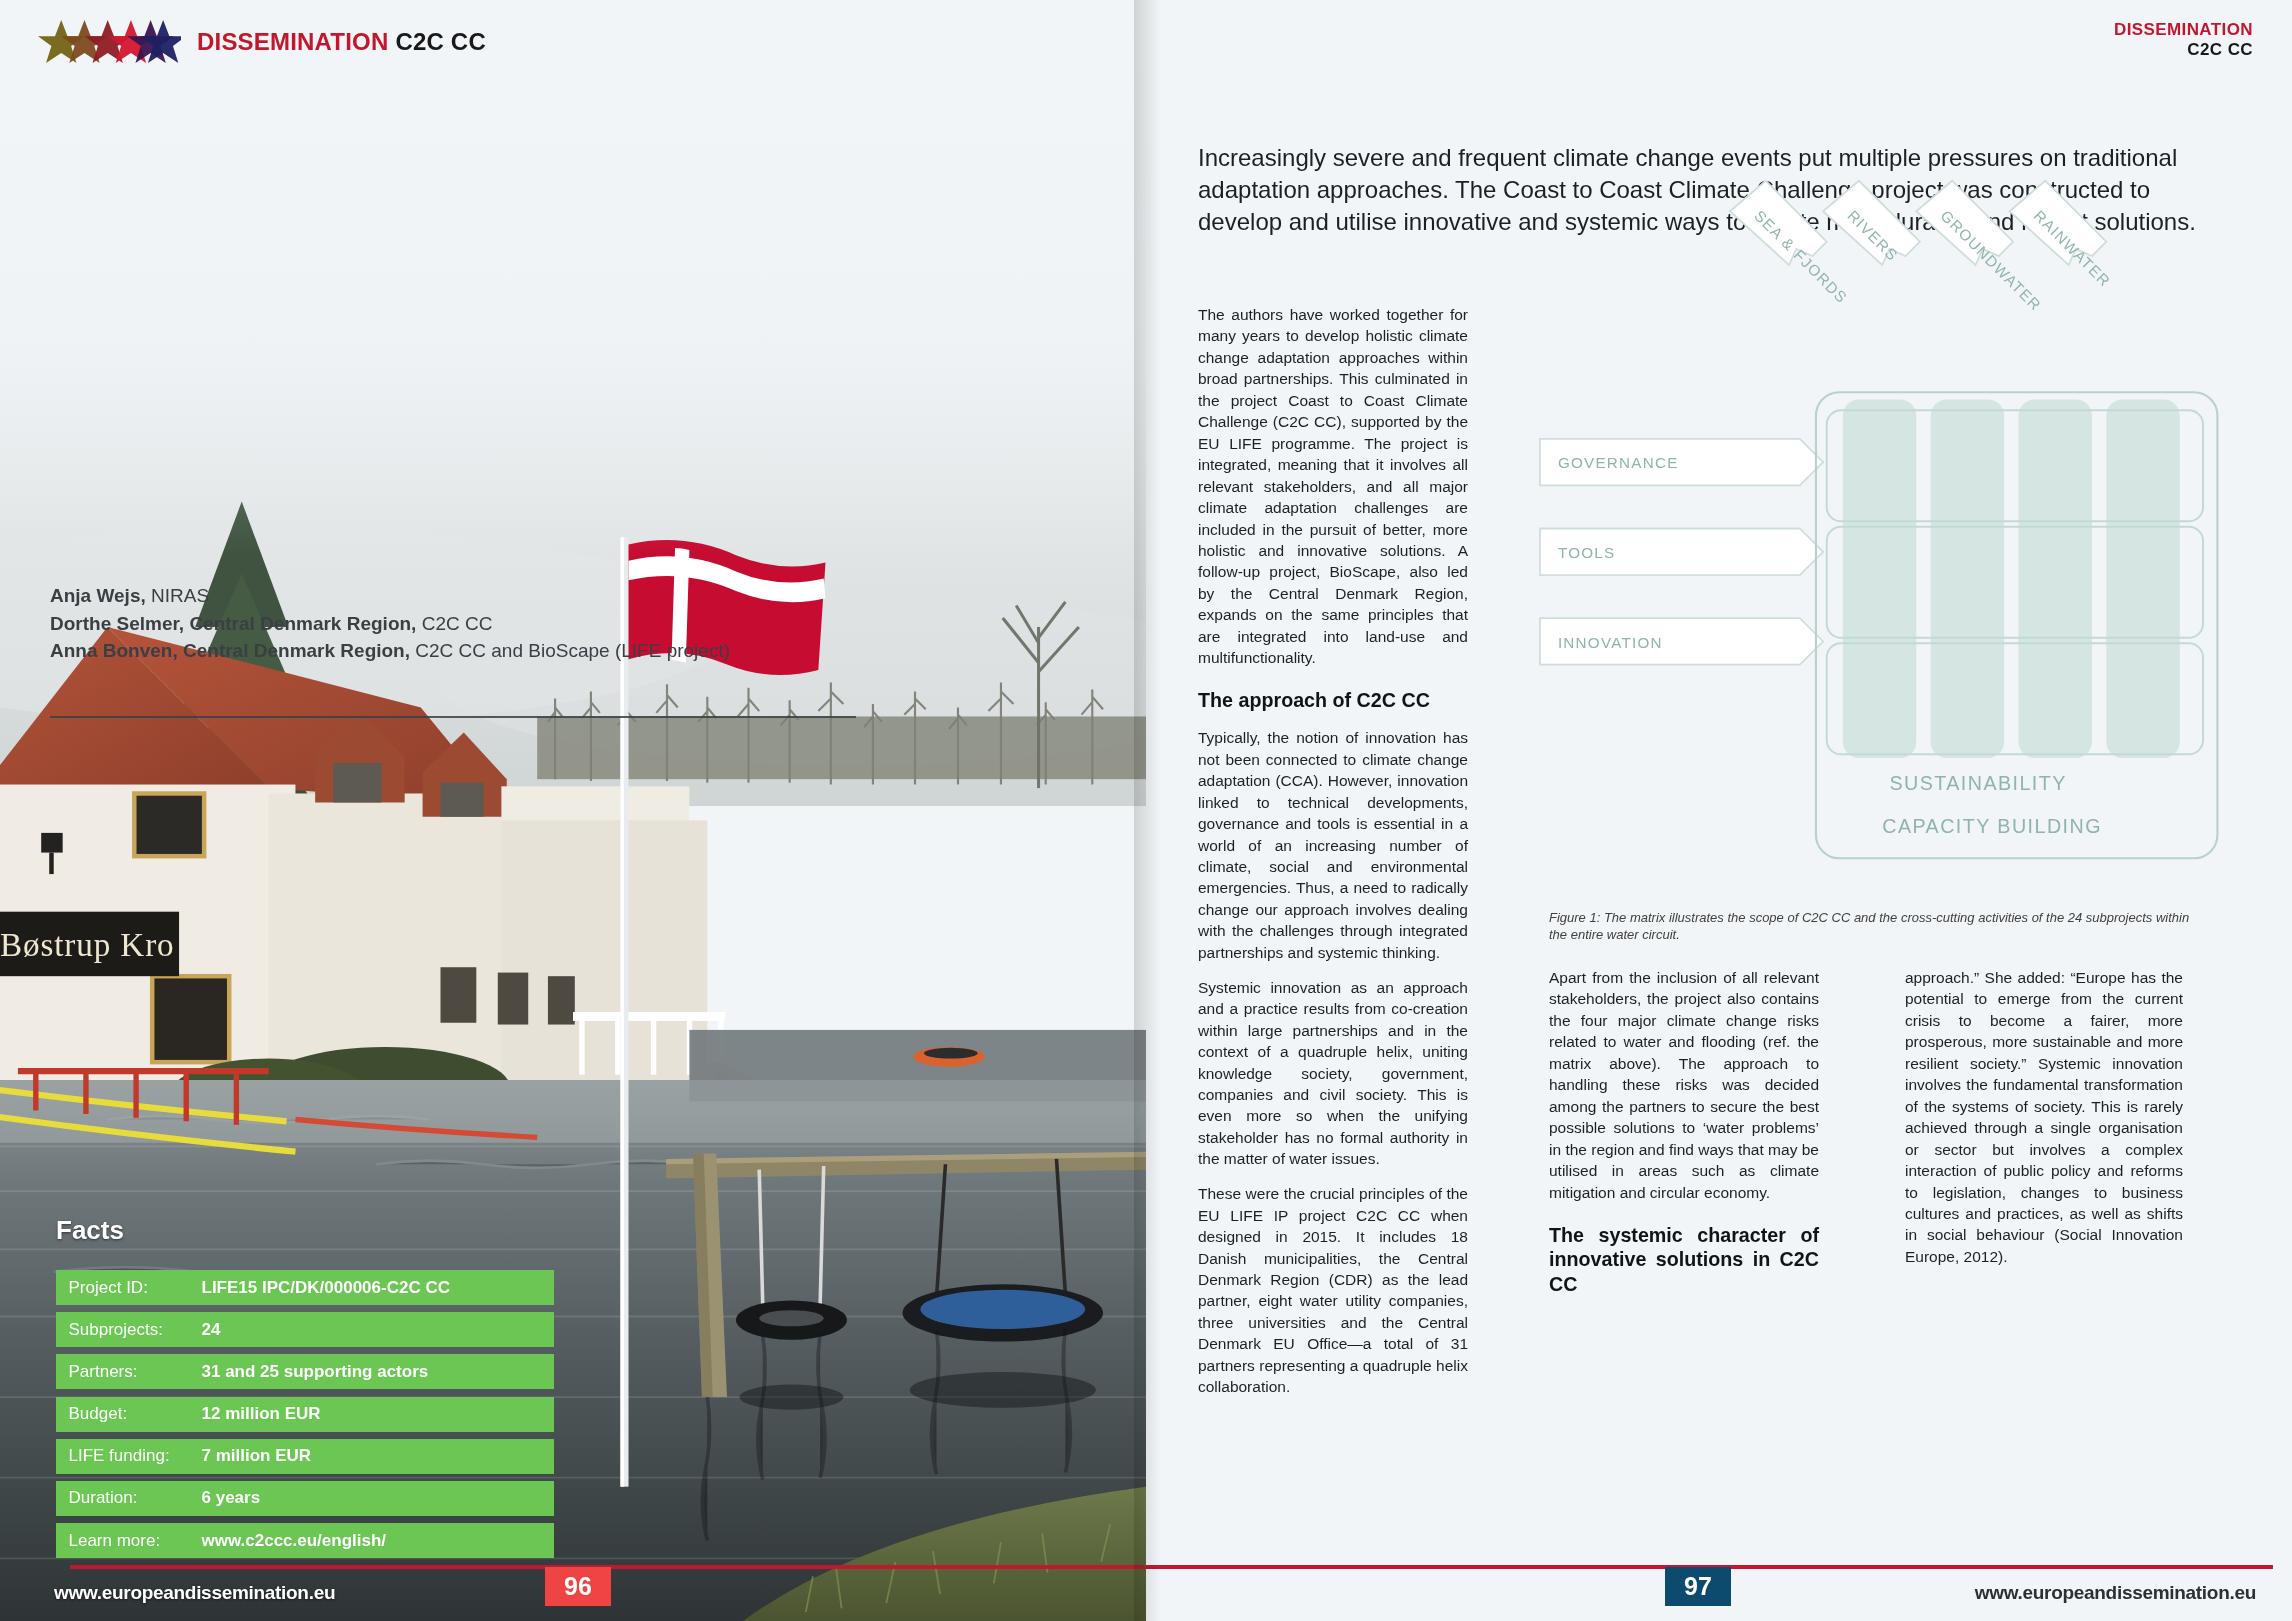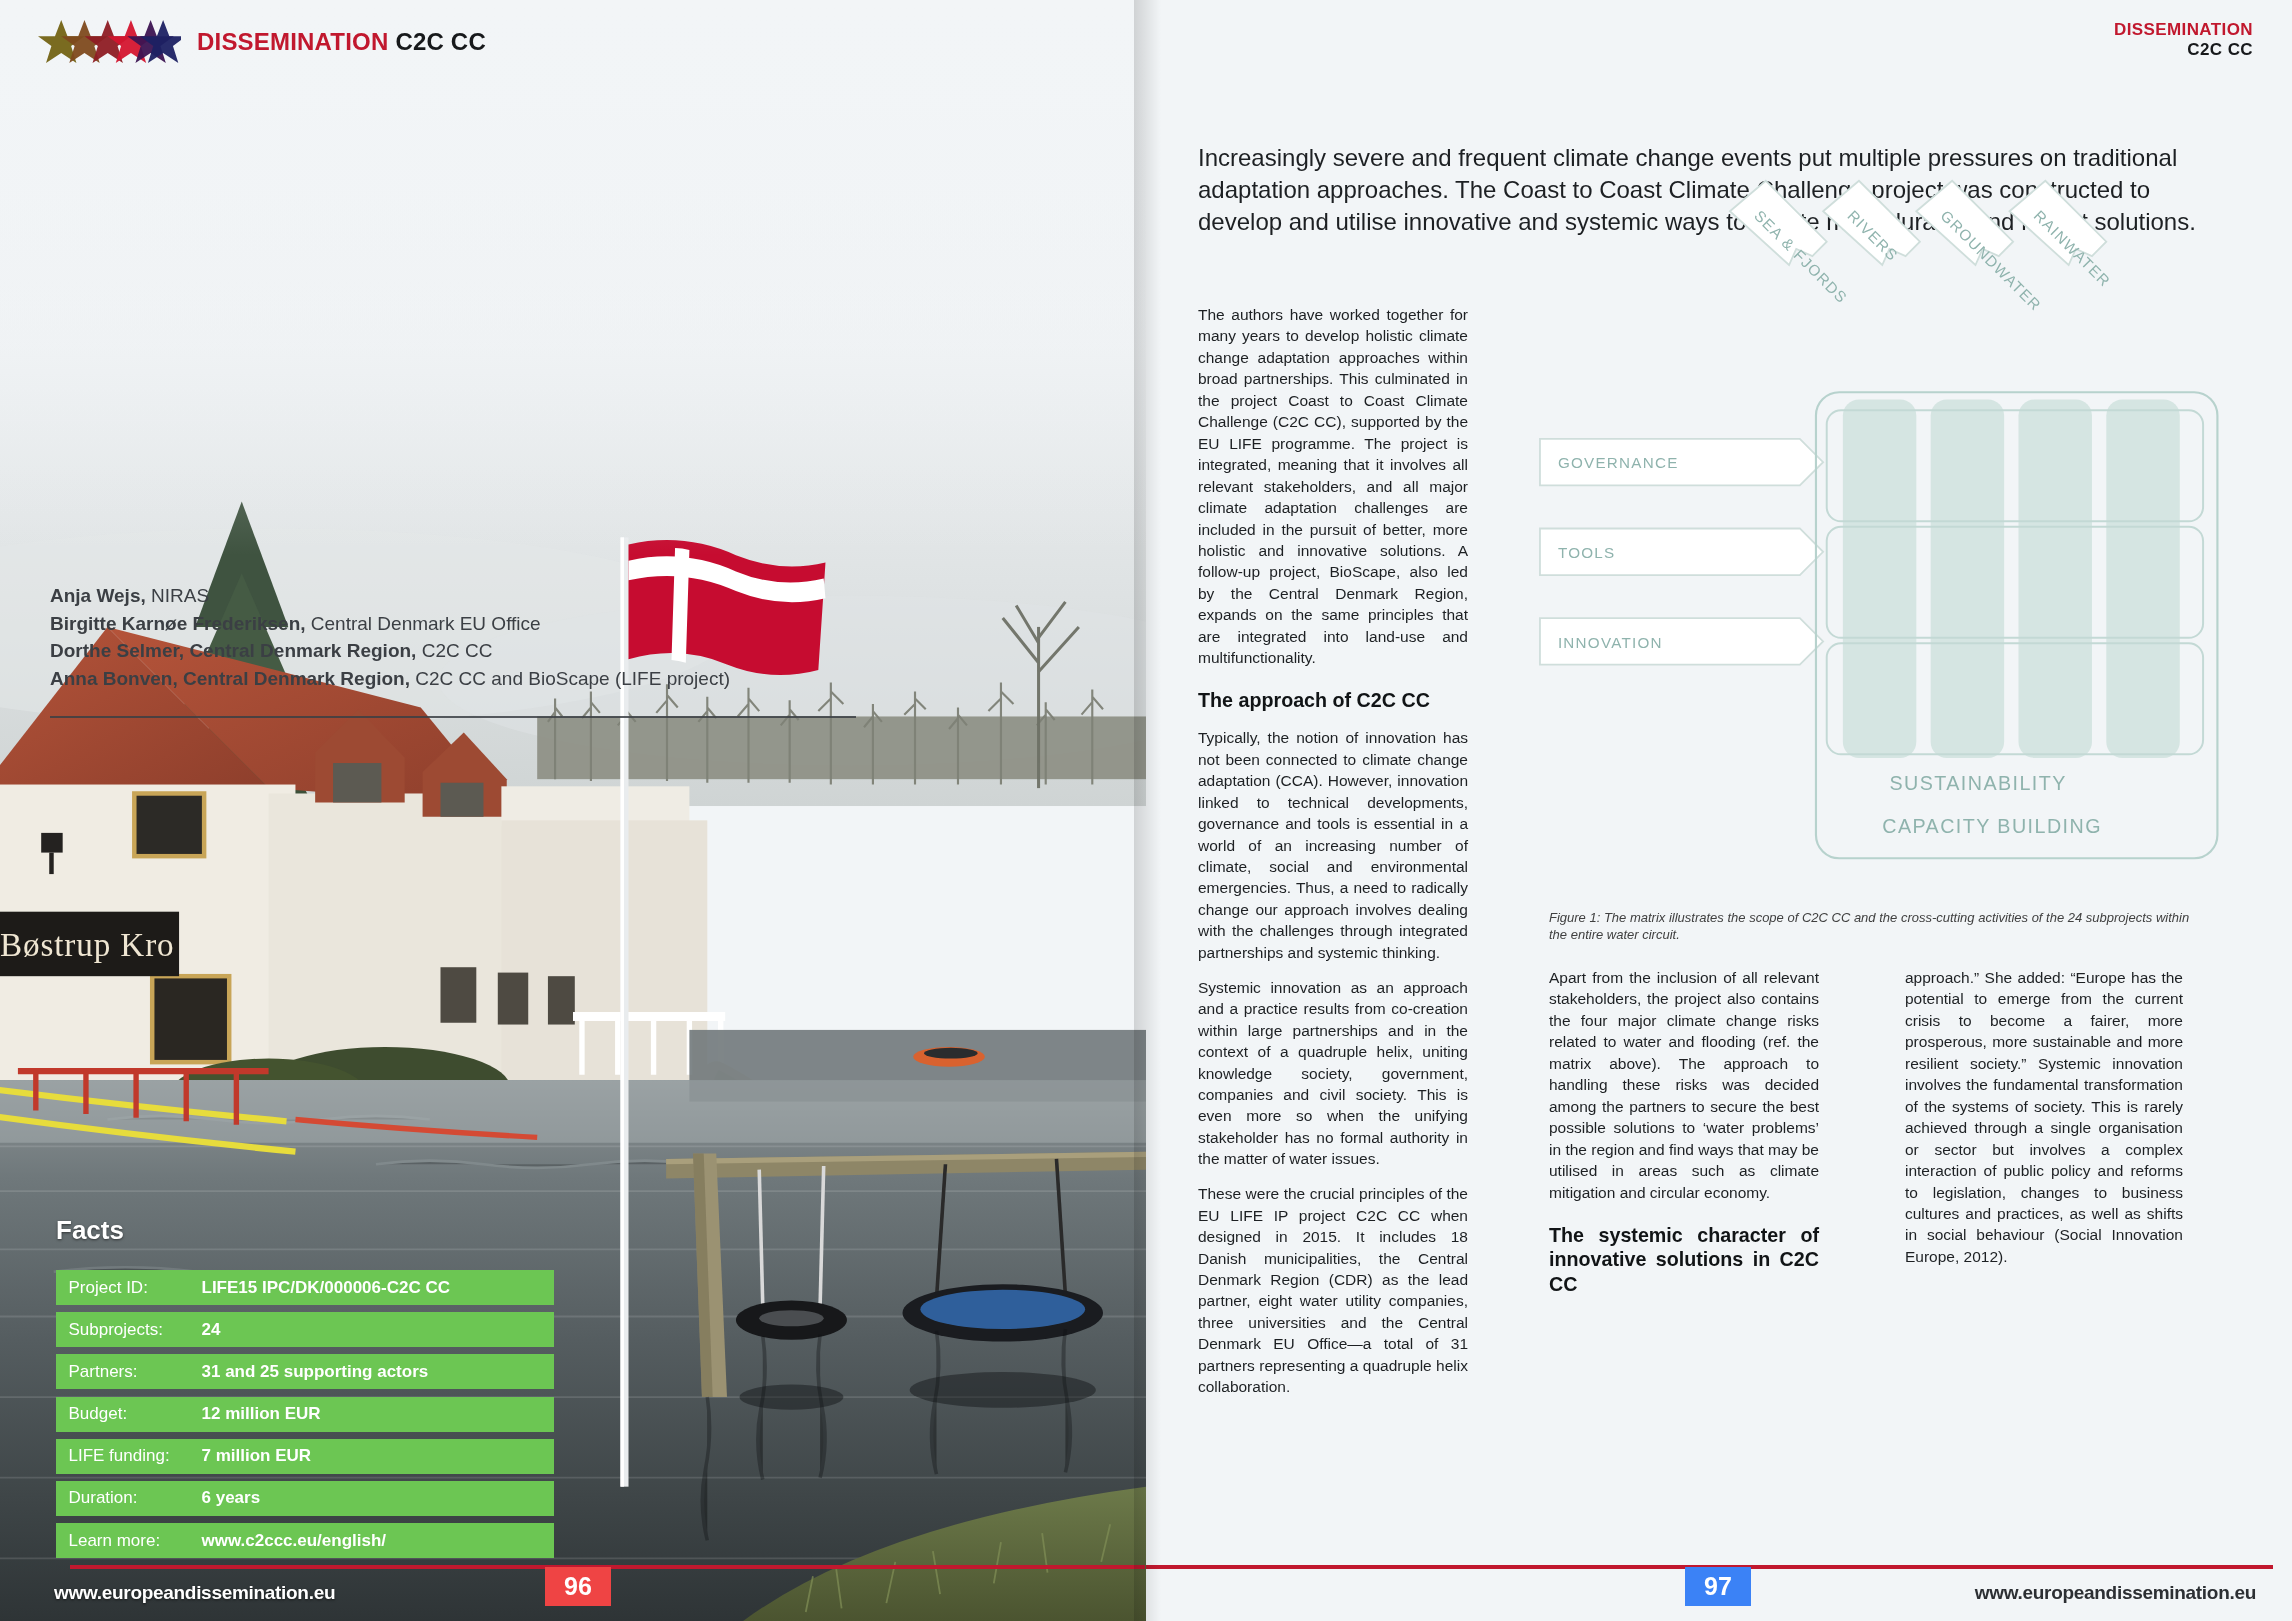--- a/index.html
+++ b/index.html
@@ -79,22 +79,22 @@
   .pagenum-l {
     position:absolute; left:545px; top:1567px; width:66px; height:39px;
     background:#ef4444; color:#fff; font-size:25px; font-weight:bold;
     display:flex; align-items:center; justify-content:center;
   }
   .footer-rule-r {
     position:absolute; left:0px; top:1565px; width:1127px; height:3.6px; background:#c1182e;
   }
   .pagenum-r {
     position:absolute; left:519px; top:1567px; width:66px; height:39px;
-    background:#3b82f6; color:#fff; font-size:25px; font-weight:bold;
-    display:flex; align-items:center; justify-content:center;margin-left:20px;
+    background:#0c4a6e; color:#fff; font-size:25px; font-weight:bold;
+    display:flex; align-items:center; justify-content:center;
   }
   .footer-url-r {
     position:absolute; right:36px; top:1582px;
     font-size:19px; font-weight:bold; color:#2c2f33; letter-spacing:-0.3px;
   }
 
   
   .lead {
     position:absolute; left:52px; top:142px; width:1003px;
     font-size:24px; line-height:1.34; color:#1d2023;
@@ -341,24 +341,20 @@
       </div>
     </div>
 
 
     <div class="byline">
       <div>
         <span class="nm">Anja Wejs,</span>
         <span>NIRAS</span>
       </div>
       <div>
-        <span class="nm">Birgitte Karnøe Frederiksen,</span>
-        <span>Central Denmark EU Office</span>
-      </div>
-      <div>
         <span class="nm">Dorthe Selmer, Central Denmark Region,</span>
         <span>C2C CC</span>
       </div>
       <div>
         <span class="nm">Anna Bonven, Central Denmark Region,</span>
         <span>C2C CC and BioScape (LIFE project)</span>
       </div>
     </div>
     <div class="byline-rule"></div>
 

